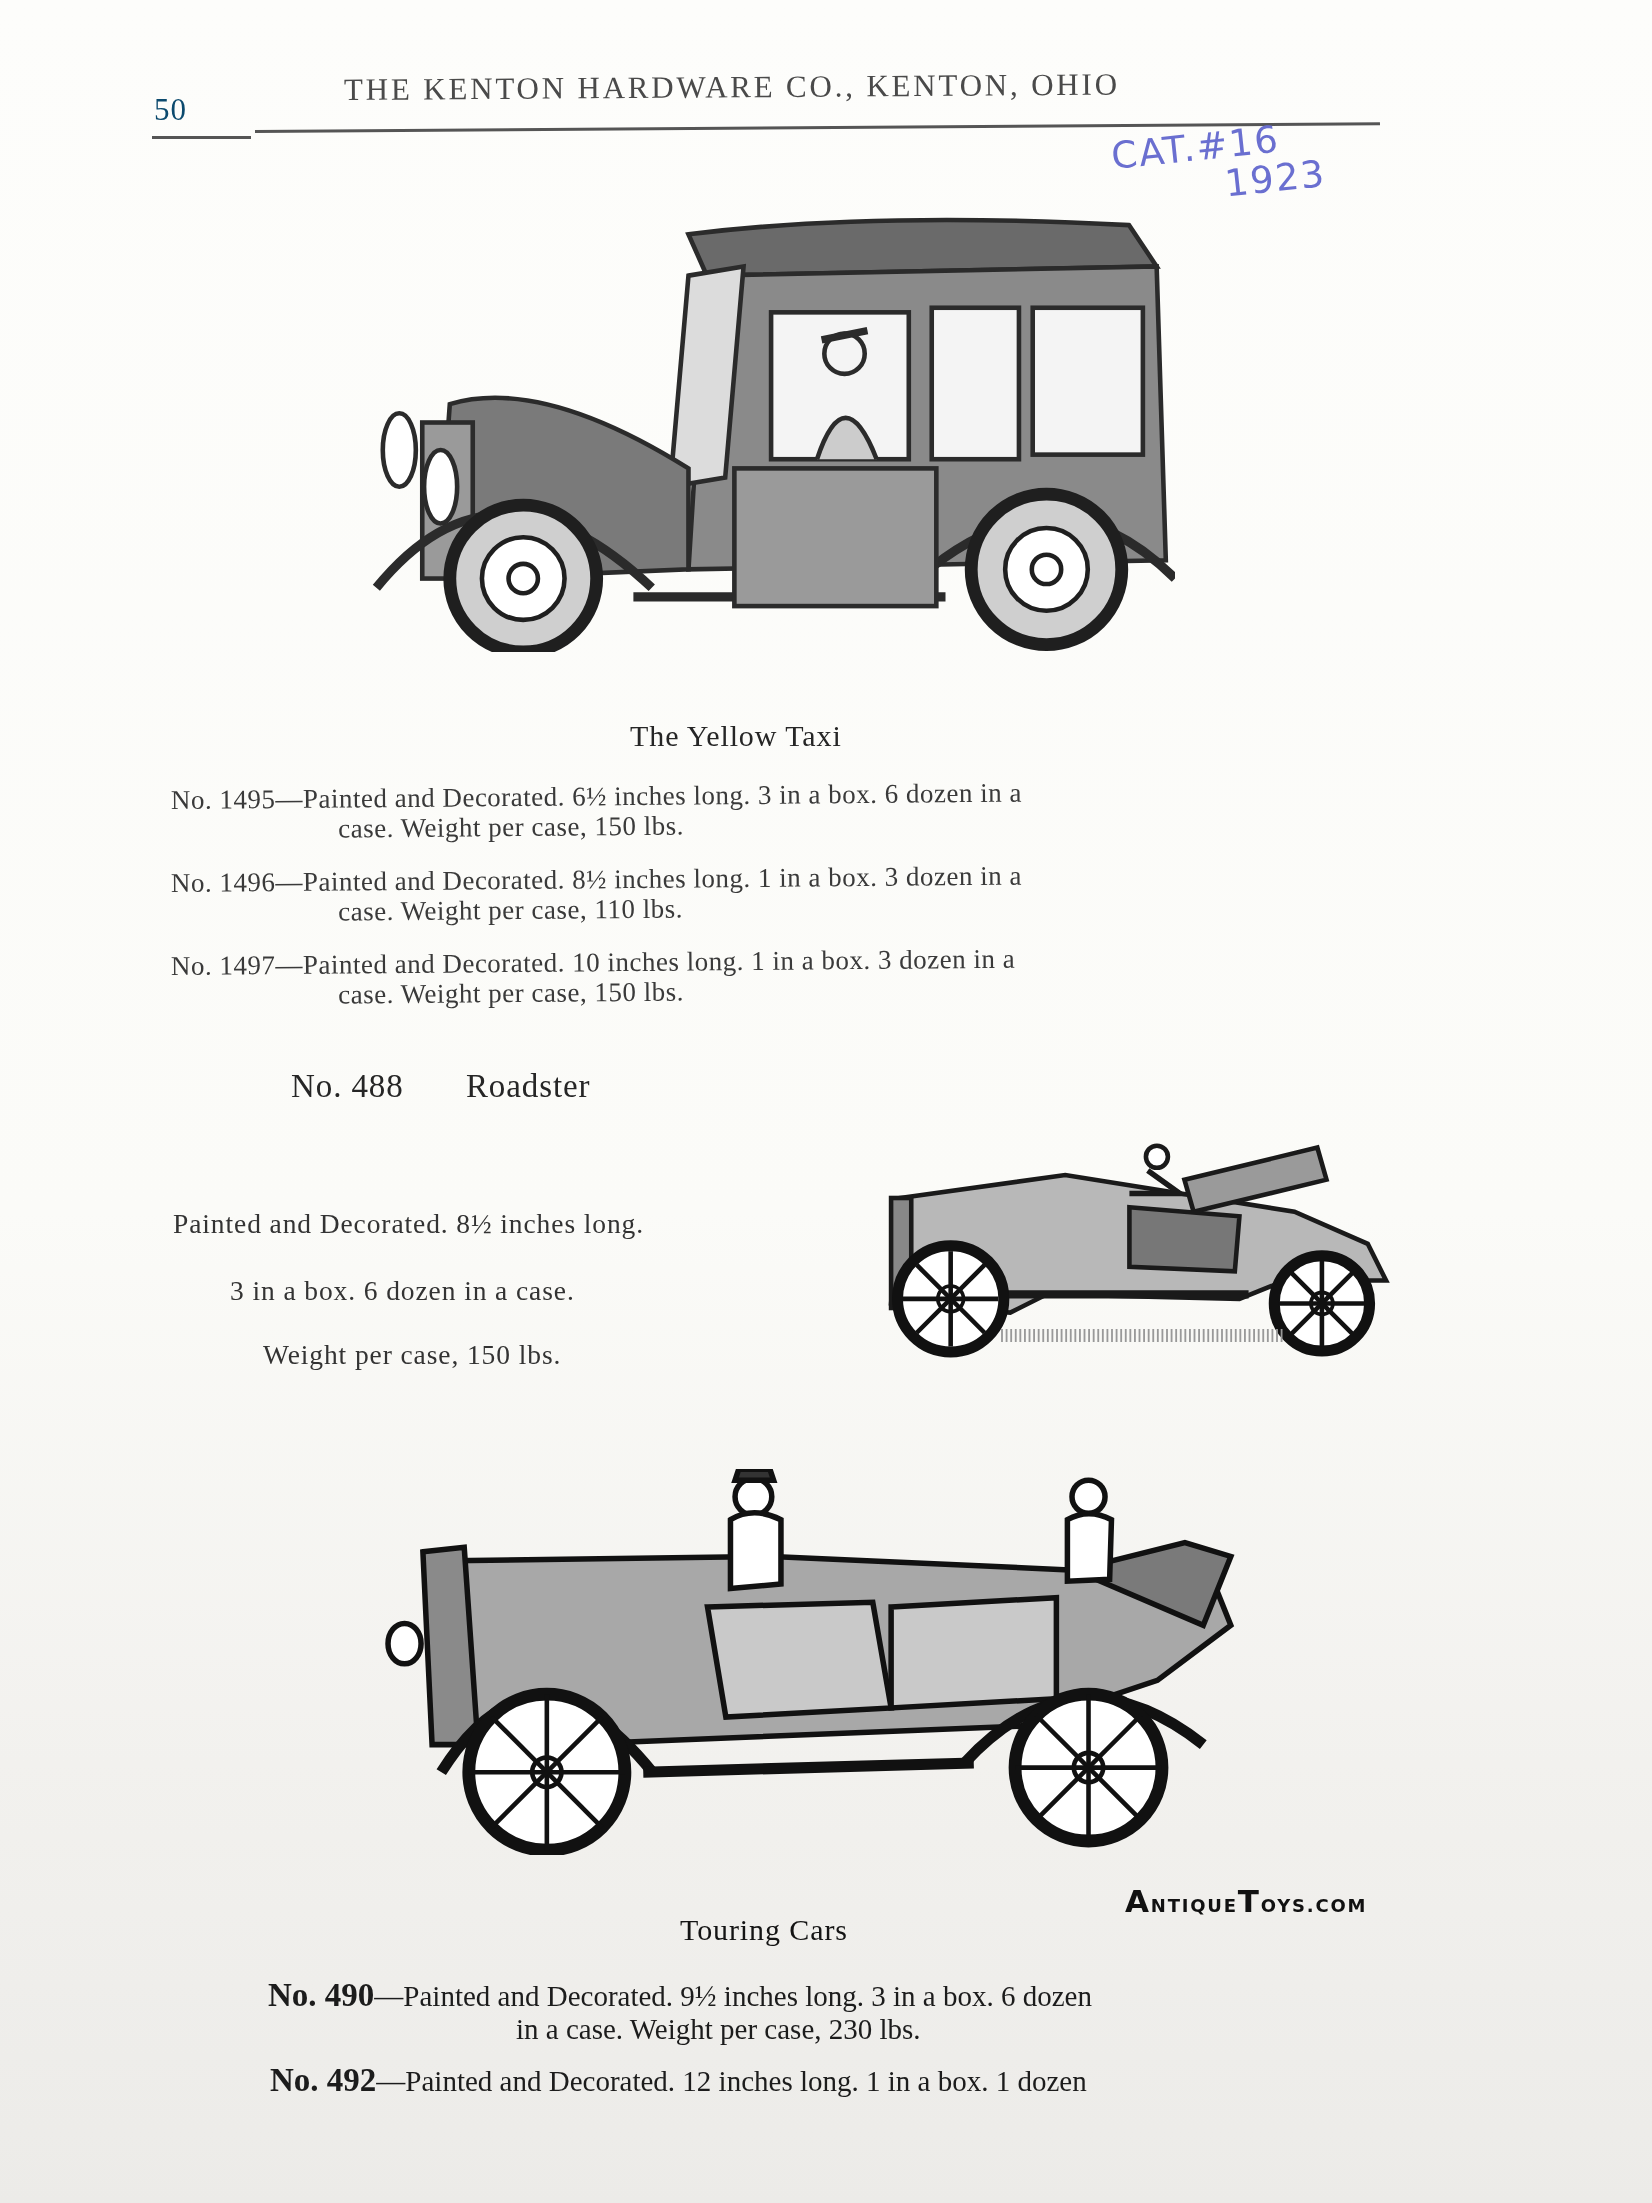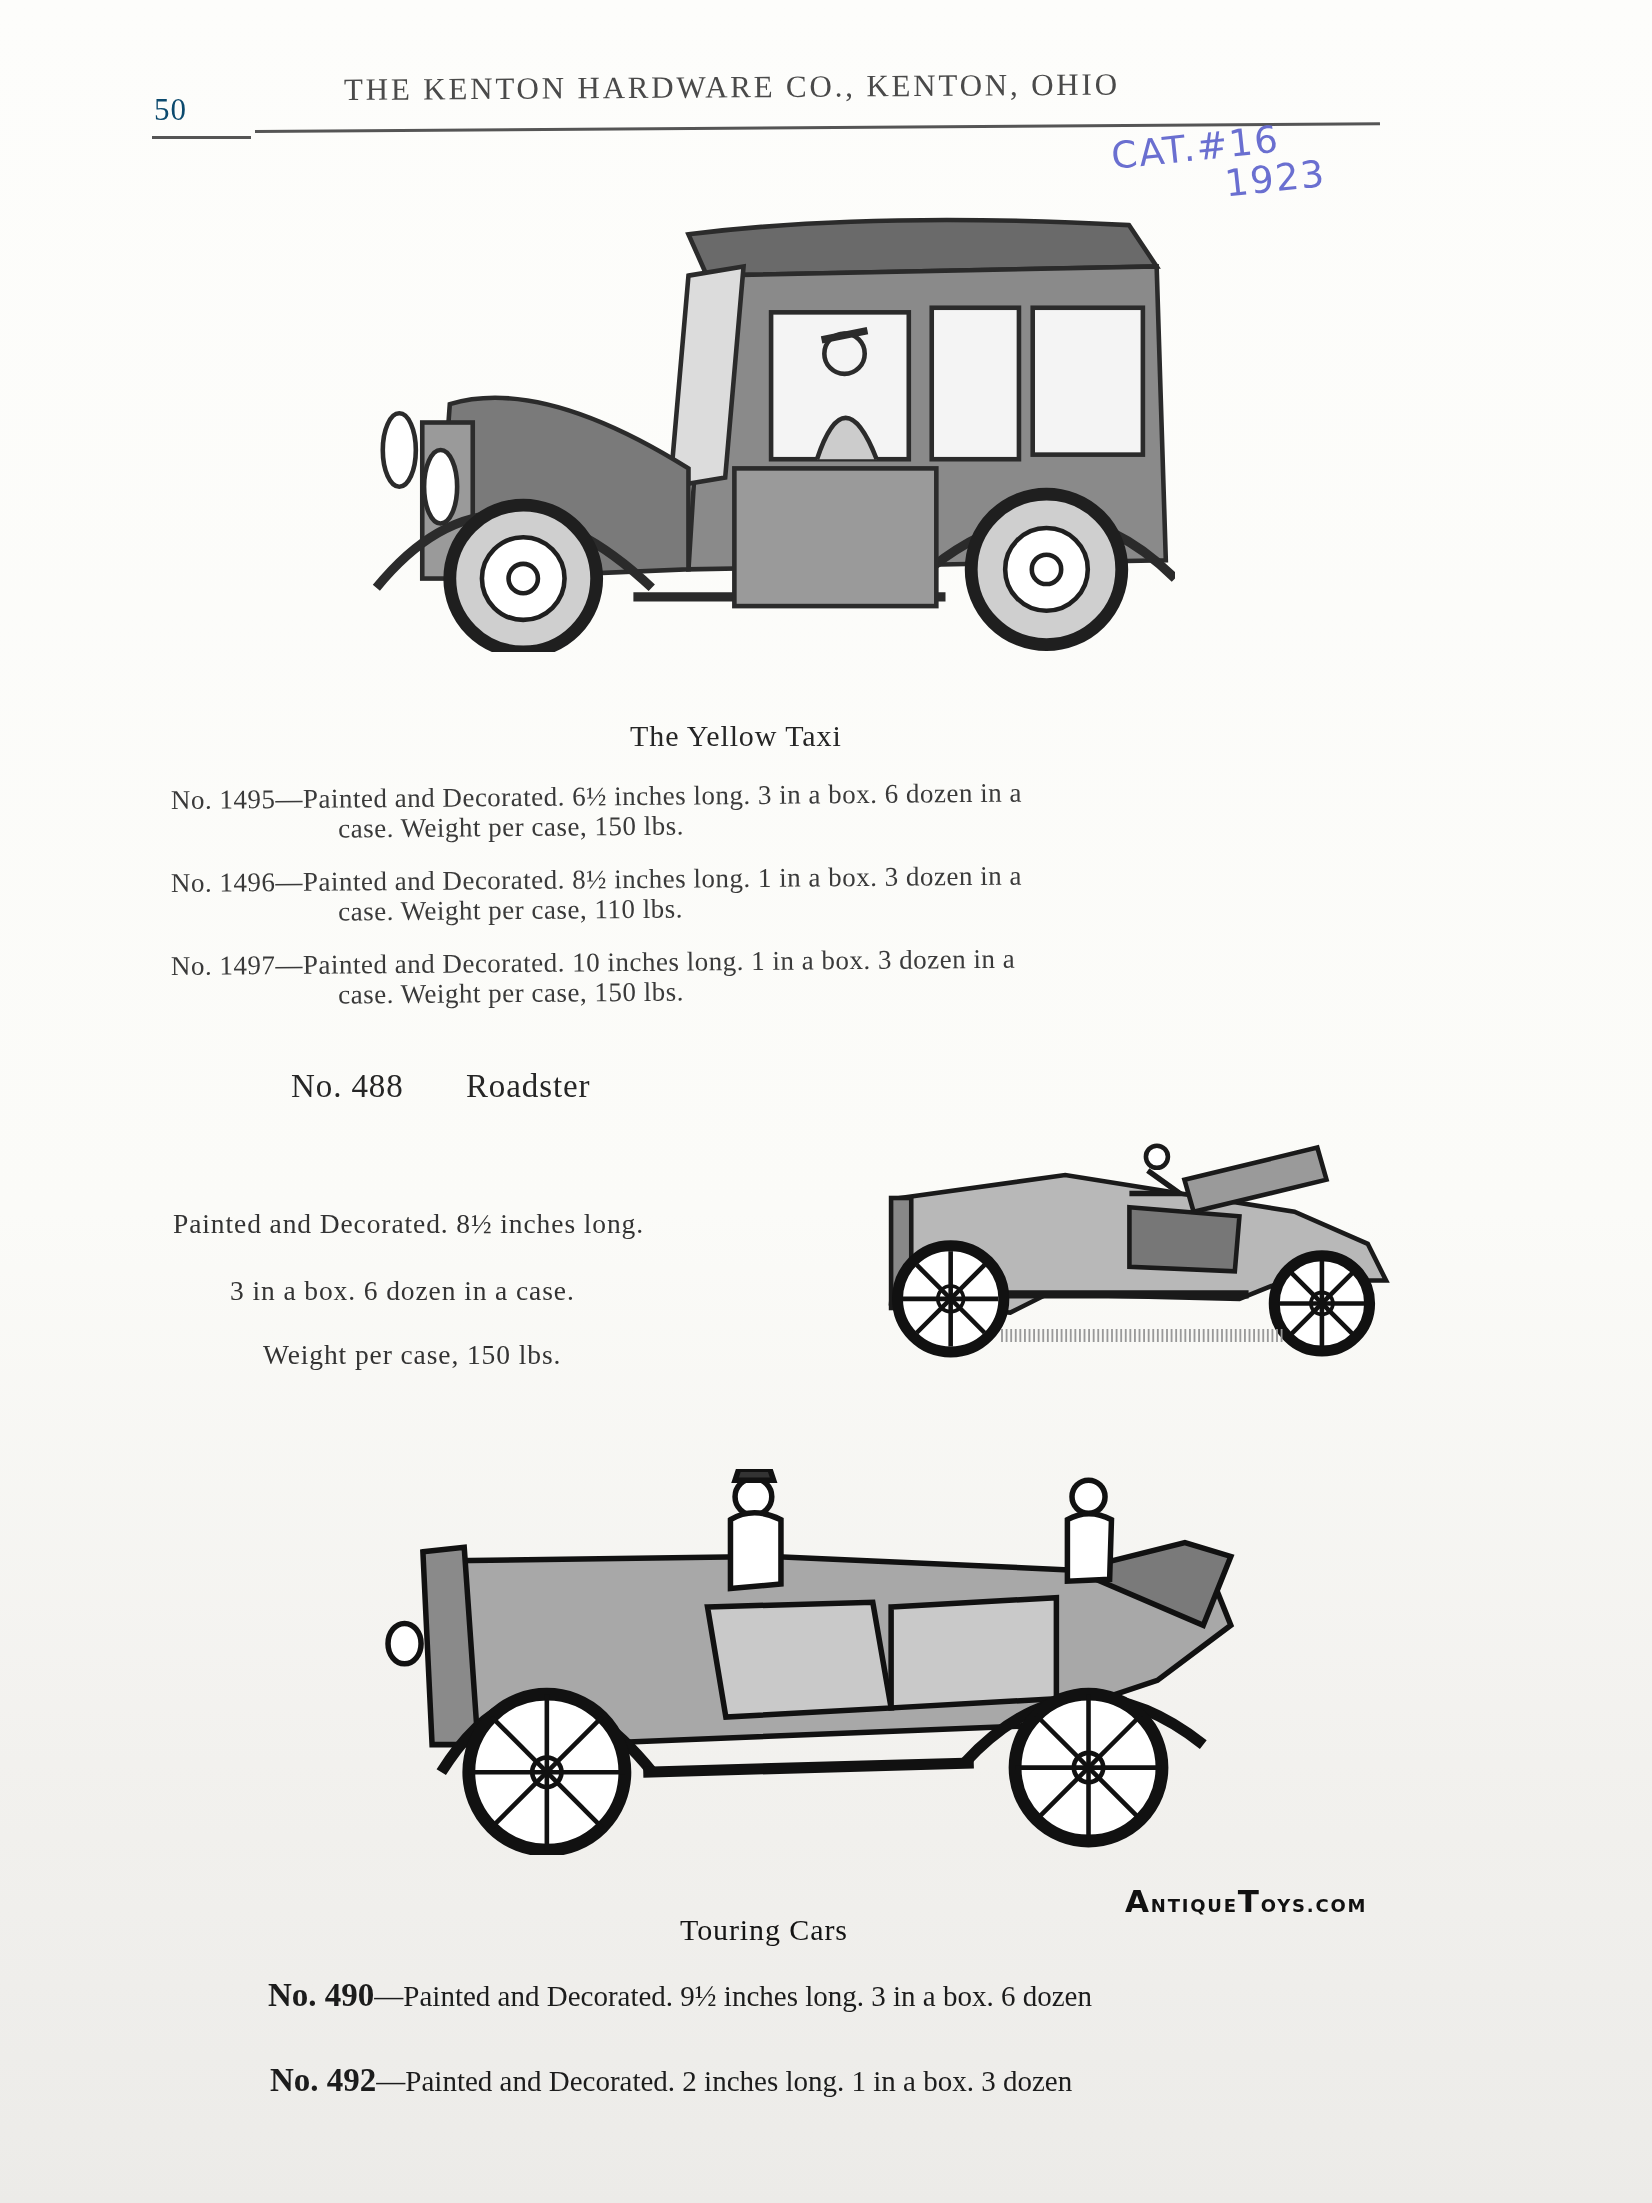--- a/index.html
+++ b/index.html
@@ -174,17 +174,18 @@
 </svg>
 
 <div class="abs watermark" style="left:1125px; top:1883px;">
   <span>A</span><span class="sm">NTIQUE</span><span>T</span><span class="sm">OYS.COM</span>
 </div>
 
 <div class="abs section-title" style="left:680px; top:1913px; color:#141414;">Touring Cars</div>
 
 <div class="abs touring-entry" style="left:268px; top:1979px;">
   <span class="no">No. 490</span><span>—Painted and Decorated.  9½ inches long.  3 in a box.  6 dozen</span>
+  <span class="cont">in a case.  Weight per case, 230 lbs.</span>
 </div>
 <div class="abs touring-entry" style="left:270px; top:2064px;">
-  <span class="no">No. 492</span><span>—Painted and Decorated.  2 inches long.  1 in a box.  3 dozen</span>
+  <span class="no">No. 492</span><span>—Painted and Decorated.  12 inches long.  1 in a box.  1 dozen</span>
 </div>
 
 
 </body></html>

